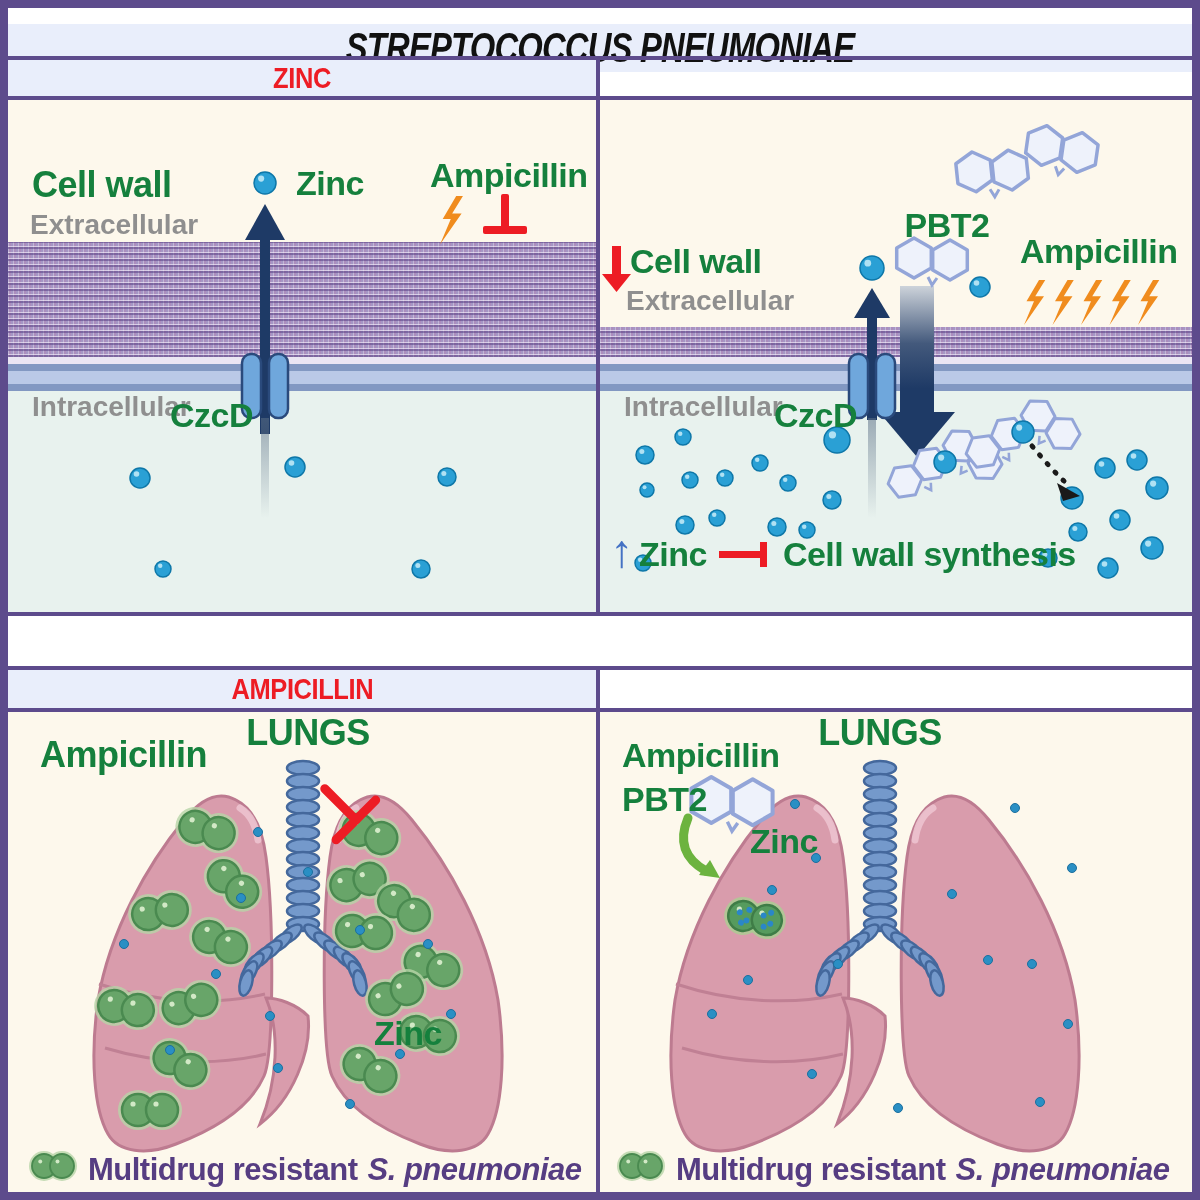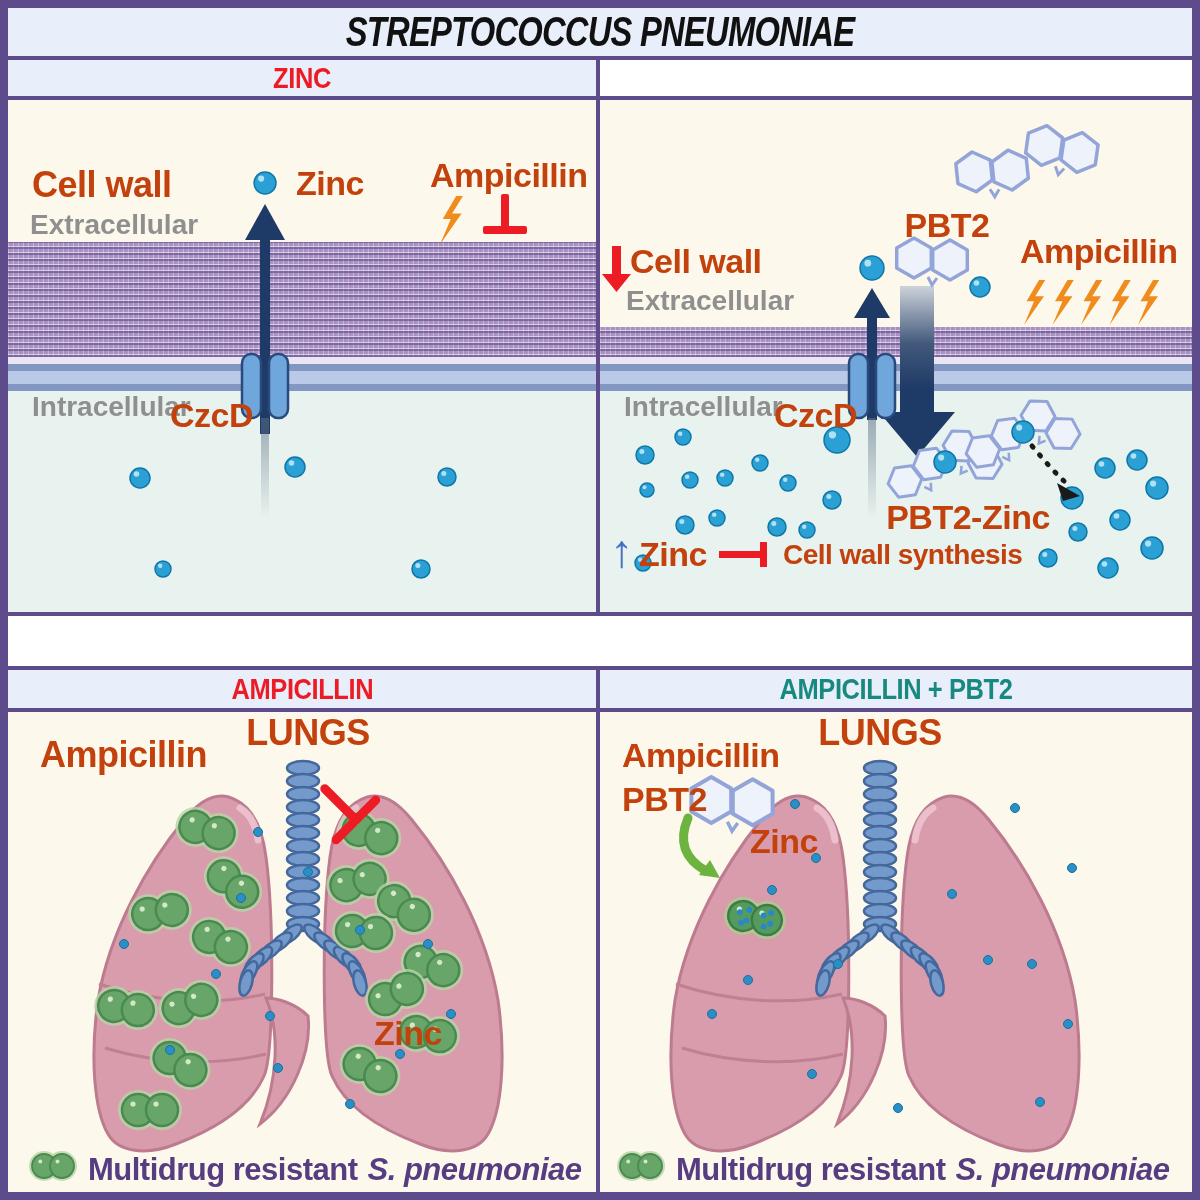--- a/index.html
+++ b/index.html
@@ -19,37 +19,37 @@
   .cream{background:#fdf8ec;}
   .mint{background:#e8f2ee;}
   .wall{background-color:#a99bc9;
     background-image:
       repeating-linear-gradient(0deg, rgba(86,61,130,.55) 0 2px, rgba(235,226,243,.7) 2px 3px, rgba(150,130,180,.2) 3px 6px),
       repeating-linear-gradient(90deg, rgba(255,255,255,.4) 0 1px, rgba(196,120,170,.3) 1px 3px, transparent 3px 5px);}
   .mem-lav{background:#eae5f3;}
   .mem-dark{background:#8298c2;}
   .mem-light{background:#bac9e7;}
   .psvg{position:absolute;inset:0;pointer-events:none;}
-  .lbl{position:absolute;color:#c2410c;font-weight:700;line-height:1.05;white-space:nowrap;letter-spacing:-.5px;}
+  .lbl{position:absolute;color:#15803d;font-weight:700;line-height:1.05;white-space:nowrap;letter-spacing:-.5px;}
   .lbl-gray{position:absolute;color:#8f8f8f;font-weight:600;line-height:1.05;white-space:nowrap;}
   .center{text-align:center;}
   .formula{position:absolute;display:flex;align-items:center;gap:6px;}
   .up-glyph{font-size:46px;color:#4472c4;font-weight:700;line-height:.8;transform:translateY(-3px);}
   .tee{position:relative;display:inline-block;width:46px;height:7px;background:#ed1c24;margin:0 12px 0 6px;}
   .tee:after{content:"";position:absolute;right:-2px;top:-9px;width:7px;height:25px;background:#ed1c24;}
   .legend{position:absolute;display:flex;align-items:center;gap:10px;color:#563d82;font-weight:700;font-size:31px;letter-spacing:-.5px;}
   .legend .species{font-style:italic;margin-left:0;}
 </style>
 </head>
 <body>
 
 <div id="app">
   <div class="frame"></div>
 
-  <div class="bar" style="top:8px;height:48px;justify-content:center;">
+  <div class="bar" style="top:24px;height:48px;justify-content:center;">
     <span class="cond title-text">STREPTOCOCCUS PNEUMONIAE</span>
   </div>
   <div class="divider" style="left:8px;right:8px;top:56px;height:4px;"></div>
 
   <div class="bar" style="top:60px;height:36px;left:8px;width:588px;right:auto;">
     <span class="cond85 hdr hdr-red">ZINC</span>
   </div>
   <div class="divider" style="left:8px;right:8px;top:96px;height:4px;"></div>
   <div class="divider" style="left:596px;top:56px;width:4px;height:560px;"></div>
 
@@ -344,36 +344,32 @@
         <polygon points="480,396 457,383 463,401" fill="#1a1a1a"></polygon>
       </g>
     </svg>
 
     <div class="lbl" style="left:30px;top:144px;font-size:34px;">Cell wall</div>
     <div class="lbl-gray" style="left:26px;top:186px;font-size:28px;">Extracellular</div>
     <div class="lbl center" style="left:292px;top:108px;width:110px;font-size:34px;">PBT2</div>
     <div class="lbl" style="left:420px;top:134px;font-size:34px;">Ampicillin</div>
     <div class="lbl-gray" style="left:24px;top:292px;font-size:28px;">Intracellular</div>
     <div class="lbl" style="left:174px;top:298px;font-size:34px;">CzcD</div>
-    <div class="lbl center" style="left:268px;top:400px;width:200px;font-size:34px;">PBT2-Zinc</div>
     <div class="formula" style="left:10px;top:436px;">
       <span class="up-glyph">↑</span>
       <span class="lbl" style="position:static;font-size:34px;">Zinc</span>
       <span class="tee"></span>
-      <span class="lbl" style="position:static;font-size:28px;">Cell wall synthesis</span>
+      <span class="lbl" style="position:static;font-size:34px;">Cell wall synthesis</span>
     </div>
   </div>
 
   <div class="divider" style="left:8px;right:8px;top:612px;height:4px;"></div>
   <div class="divider" style="left:8px;right:8px;top:666px;height:4px;"></div>
   <div class="bar" style="top:670px;height:38px;left:8px;width:588px;right:auto;">
     <span class="cond85 hdr hdr-red">AMPICILLIN</span>
-  </div>
-  <div class="bar" style="top:670px;height:38px;left:600px;width:592px;right:auto;">
-    <span class="cond85 hdr hdr-teal">AMPICILLIN + PBT2</span>
   </div>
   <div class="divider" style="left:8px;right:8px;top:708px;height:4px;"></div>
   <div class="divider" style="left:596px;top:666px;width:4px;height:526px;"></div>
 
   <div class="panel cream" style="left:8px;top:712px;width:588px;height:480px;">
     <svg id="svg-bl" class="psvg" width="588" height="480">
       <g id="g-bl-lungs">
           <g transform="translate(0 0)">
             <path d="M 228,88 C 210,78 192,88 176,108 C 140,152 102,218 90,288 C 82,345 86,398 100,422 C 110,440 138,444 168,432 C 205,418 242,396 256,364 C 266,342 266,205 258,145 C 254,114 244,96 228,88 Z" fill="#d99cac" stroke="#bd7b90" stroke-width="3"></path>
             <path d="M 258,286 C 272,320 270,368 252,412 C 284,388 304,340 300,304 C 288,292 270,286 258,286 Z" fill="#d99cac" stroke="#bd7b90" stroke-width="3"></path>

